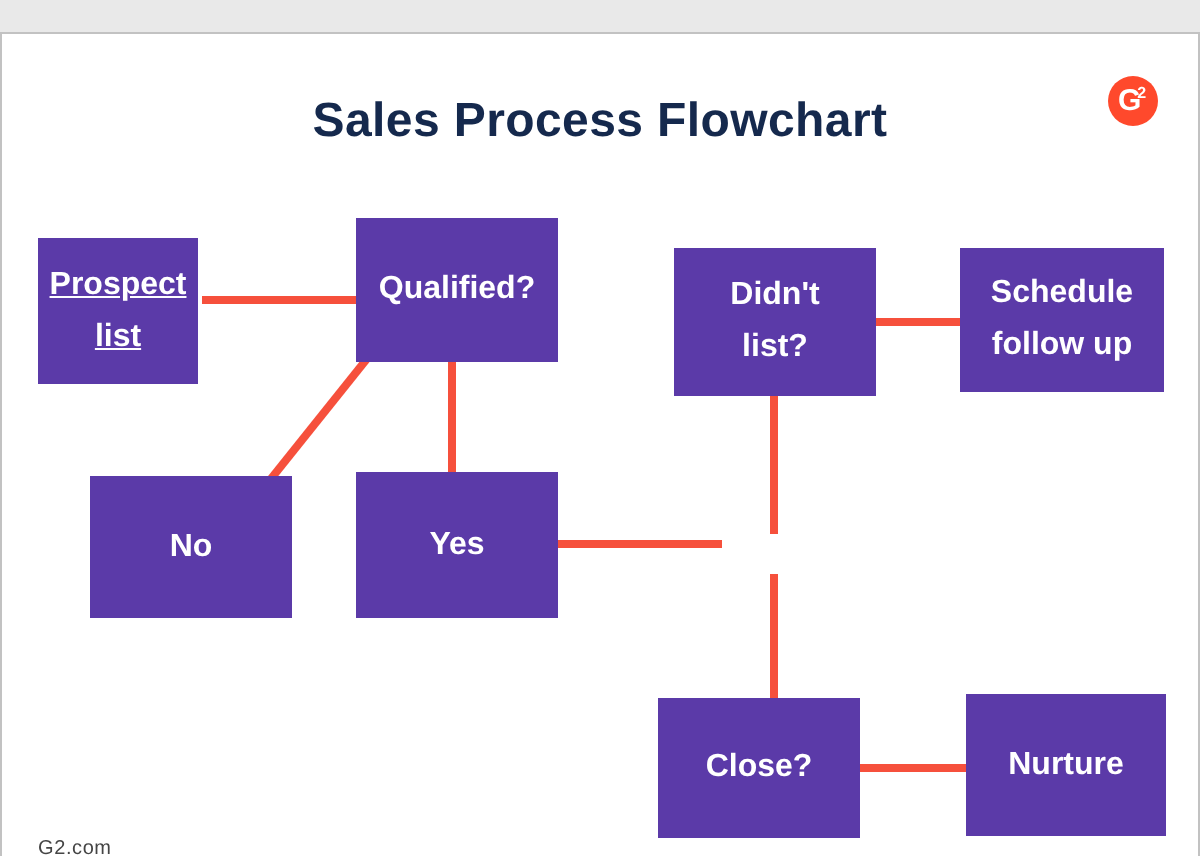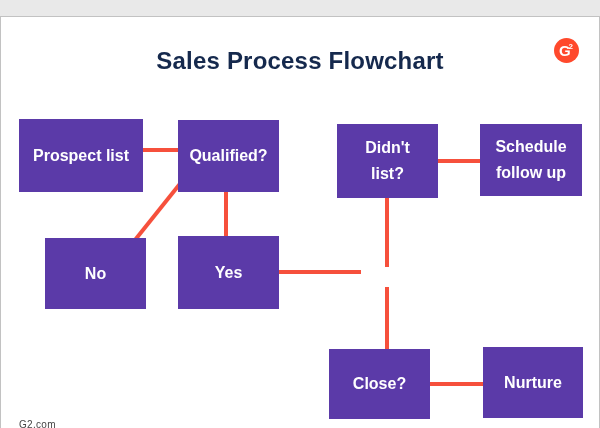--- a/index.html
+++ b/index.html
@@ -50,25 +50,25 @@
     <line class="edge" x1="100" y1="133" x2="200" y2="133"></line>
     <line class="edge" x1="210" y1="128" x2="134" y2="223"></line>
     <line class="edge" x1="225" y1="150" x2="225" y2="240"></line>
     <line class="edge" x1="250" y1="255" x2="360" y2="255"></line>
     <line class="edge" x1="386" y1="150" x2="386" y2="250"></line>
     <line class="edge" x1="420" y1="144" x2="500" y2="144"></line>
     <line class="edge" x1="386" y1="270" x2="386" y2="350"></line>
     <line class="edge" x1="420" y1="367" x2="500" y2="367"></line>
   </svg>
 
-  <div class="node" style="left:18px;  top:102px; width:124px; height:73px;">
+  <div class="node" style="left:18px;  top:102px; width:80px; height:73px;text-decoration:underline;">
     <span>Prospect list</span>
   </div>
 
-  <div class="node" style="left:177px; top:103px; width:101px; height:72px;">
+  <div class="node" style="left:177px; top:92px; width:101px; height:72px;">
     <span>Qualified?</span>
   </div>
 
   <div class="node" style="left:336px; top:107px; width:101px; height:74px;">
     <span>Didn't list?</span>
   </div>
 
   <div class="node" style="left:479px; top:107px; width:102px; height:72px;">
     <span>Schedule follow up</span>
   </div>

